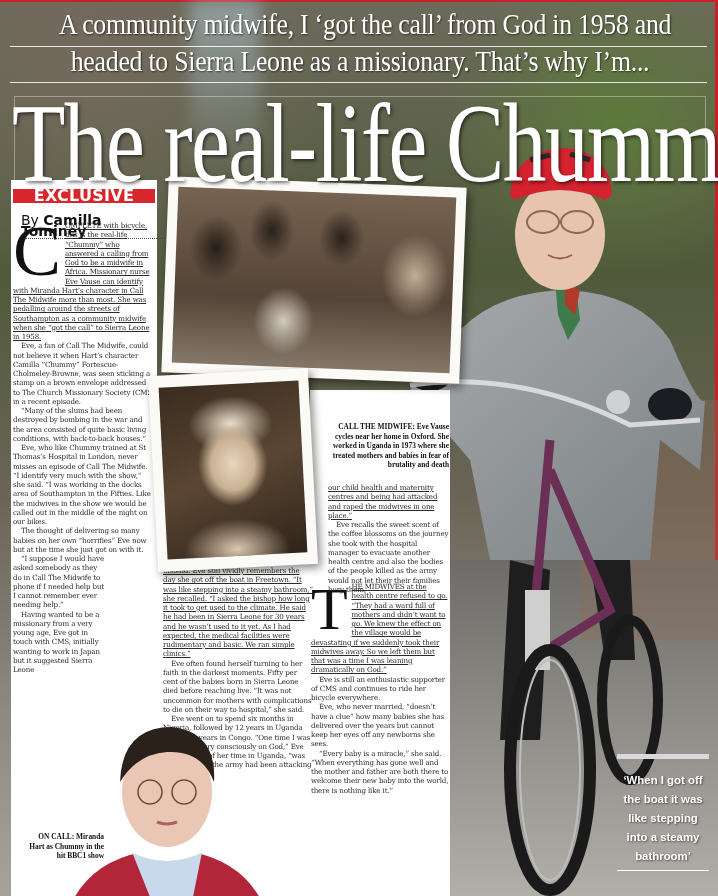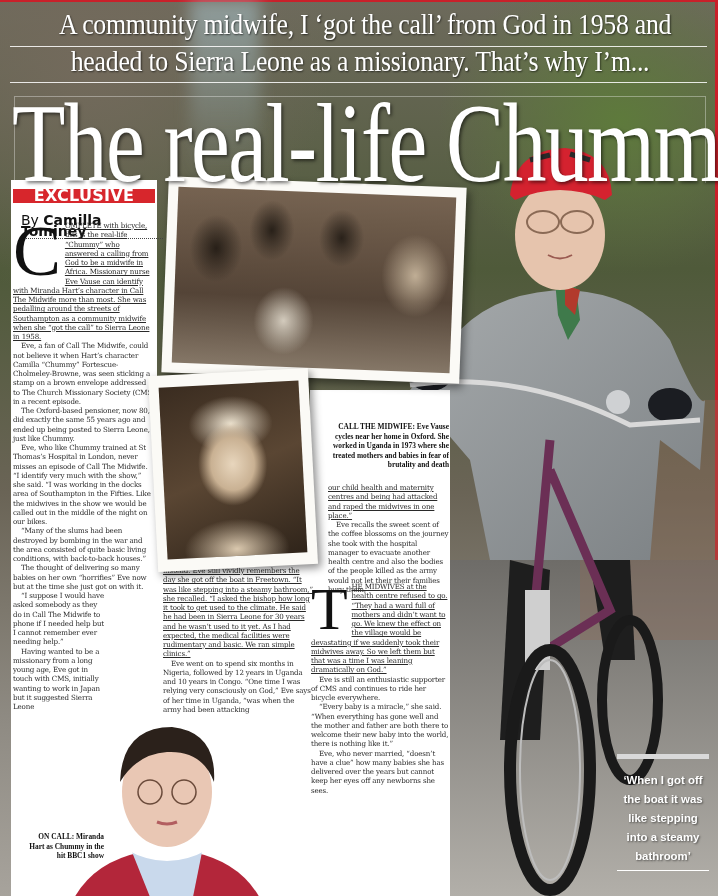--- a/index.html
+++ b/index.html
@@ -140,53 +140,53 @@
   <div class="col1">
     <div class="exclusive">EXCLUSIVE</div>
     <div class="byline">
       <span>By</span>
       <b>Camilla Tominey</b>
     </div>
     <div class="c1text body">
       <span class="dropcap">C</span>
       <p class="noind">OMPLETE with bicycle, this is the real-life “Chummy” who answered a calling from God to be a midwife in Africa. Missionary nurse Eve Vause can identify with Miranda Hart’s character in Call The Midwife more than most. She was pedalling around the streets of Southampton as a community midwife when she “got the call” to Sierra Leone in 1958.</p>
       <p>Eve, a fan of Call The Midwife, could not believe it when Hart’s character Camilla “Chummy” Fortescue-Cholmeley-Browne, was seen sticking a stamp on a brown envelope addressed to The Church Missionary Society (CMS) in a recent episode.</p>
-      <p>The Oxford-based pensioner, now 80, did exactly the same 55 years ago and ended up being posted to Sierra Leone, just like Chummy.</p>
+      <p>“Many of the slums had been destroyed by bombing in the war and the area consisted of quite basic living conditions, with back-to-back houses.”</p>
       <p>Eve, who like Chummy trained at St Thomas’s Hospital in London, never misses an episode of Call The Midwife. “I identify very much with the show,” she said. “I was working in the docks area of Southampton in the Fifties. Like the midwives in the show we would be called out in the middle of the night on our bikes.</p>
-      <p>“Many of the slums had been destroyed by bombing in the war and the area consisted of quite basic living conditions, with back-to-back houses.”</p>
       <p>The thought of delivering so many babies on her own “horrifies” Eve now but at the time she just got on with it.</p>
       <p style="width:92px">“I suppose I would have asked somebody as they do in Call The Midwife to phone if I needed help but I cannot remember ever needing help.”</p>
-      <p style="width:92px">Having wanted to be a missionary from a long young age, Eve got in touch with CMS, initially wanting to work in Japan but it suggested Sierra Leone</p>
+      <p style="width:92px">Having wanted to be a missionary from a very young age, Eve got in touch with CMS, initially wanting to work in Japan but it suggested Sierra Leone</p>
     </div>
   </div>
 
   <div class="midbg"></div>
   <div class="col3bg"></div>
 
   <div class="col2 body">
     <div class="shape" style="width:0;height:170px"></div>
     <div class="shape" style="clear:left;width:10px;height:16px"></div>
     <div class="shape" style="clear:left;width:28px;height:24px"></div>
     <div class="shape" style="clear:left;width:44px;height:68px"></div>
     <div class="shape" style="clear:left;width:68px;height:40px"></div>
     <p class="noind">instead. Eve still vividly remembers the day she got off the boat in Freetown. “It was like stepping into a steamy bathroom,” she recalled. “I asked the bishop how long it took to get used to the climate. He said he had been in Sierra Leone for 30 years and he wasn’t used to it yet. As I had expected, the medical facilities were rudimentary and basic. We ran simple clinics.”</p>
+    <p>Eve often found herself turning to her faith in the darkest moments. Fifty per cent of the babies born in Sierra Leone died before reaching live. “It was not uncommon for mothers with complications to die on their way to hospital,” she said.</p>
     <p>Eve went on to spend six months in Nigeria, followed by 12 years in Uganda and 10 years in Congo. “One time I was relying very consciously on God,” Eve says of her time in Uganda, “was when the army had been attacking</p>
   </div>
 
   <div class="cap2 caption">CALL THE MIDWIFE: Eve Vause cycles near her home in Oxford. She worked in Uganda in 1973 where she treated mothers and babies in fear of brutality and death</div>
   <div class="col3a body">
     <p class="noind">our child health and maternity centres and being had attacked and raped the midwives in one place.”</p>
     <p>Eve recalls the sweet scent of the coffee blossoms on the journey she took with the hospital manager to evacuate another health centre and also the bodies of the people killed as the army would not let their their families bury them.</p>
   </div>
   <div class="col3b body">
     <span class="dropT">T</span>
     <p class="noind">HE MIDWIVES at the health centre refused to go. “They had a ward full of mothers and didn’t want to go. We knew the effect on the village would be devastating if we suddenly took their midwives away. So we left them but that was a time I was leaning dramatically on God.”</p>
     <p>Eve is still an enthusiastic supporter of CMS and continues to ride her bicycle everywhere.</p>
+    <p>Eve, who never married, “doesn’t have a clue” how many babies she has delivered over the years but cannot keep her eyes off any newborns she sees.</p>
     <p>“Every baby is a miracle,” she said. “When everything has gone well and the mother and father are both there to welcome their new baby into the world, there is nothing like it.”</p>
-    <p>Eve, who never married, “doesn’t have a clue” how many babies she has delivered over the years but cannot keep her eyes off any newborns she sees.</p>
   </div>
 
   <div class="polaroid p1">
     <div class="img"></div>
   </div>
   <div class="polaroid p2">
     <div class="img"></div>
   </div>
 
   <svg class="hart" viewBox="0 0 190 180">

